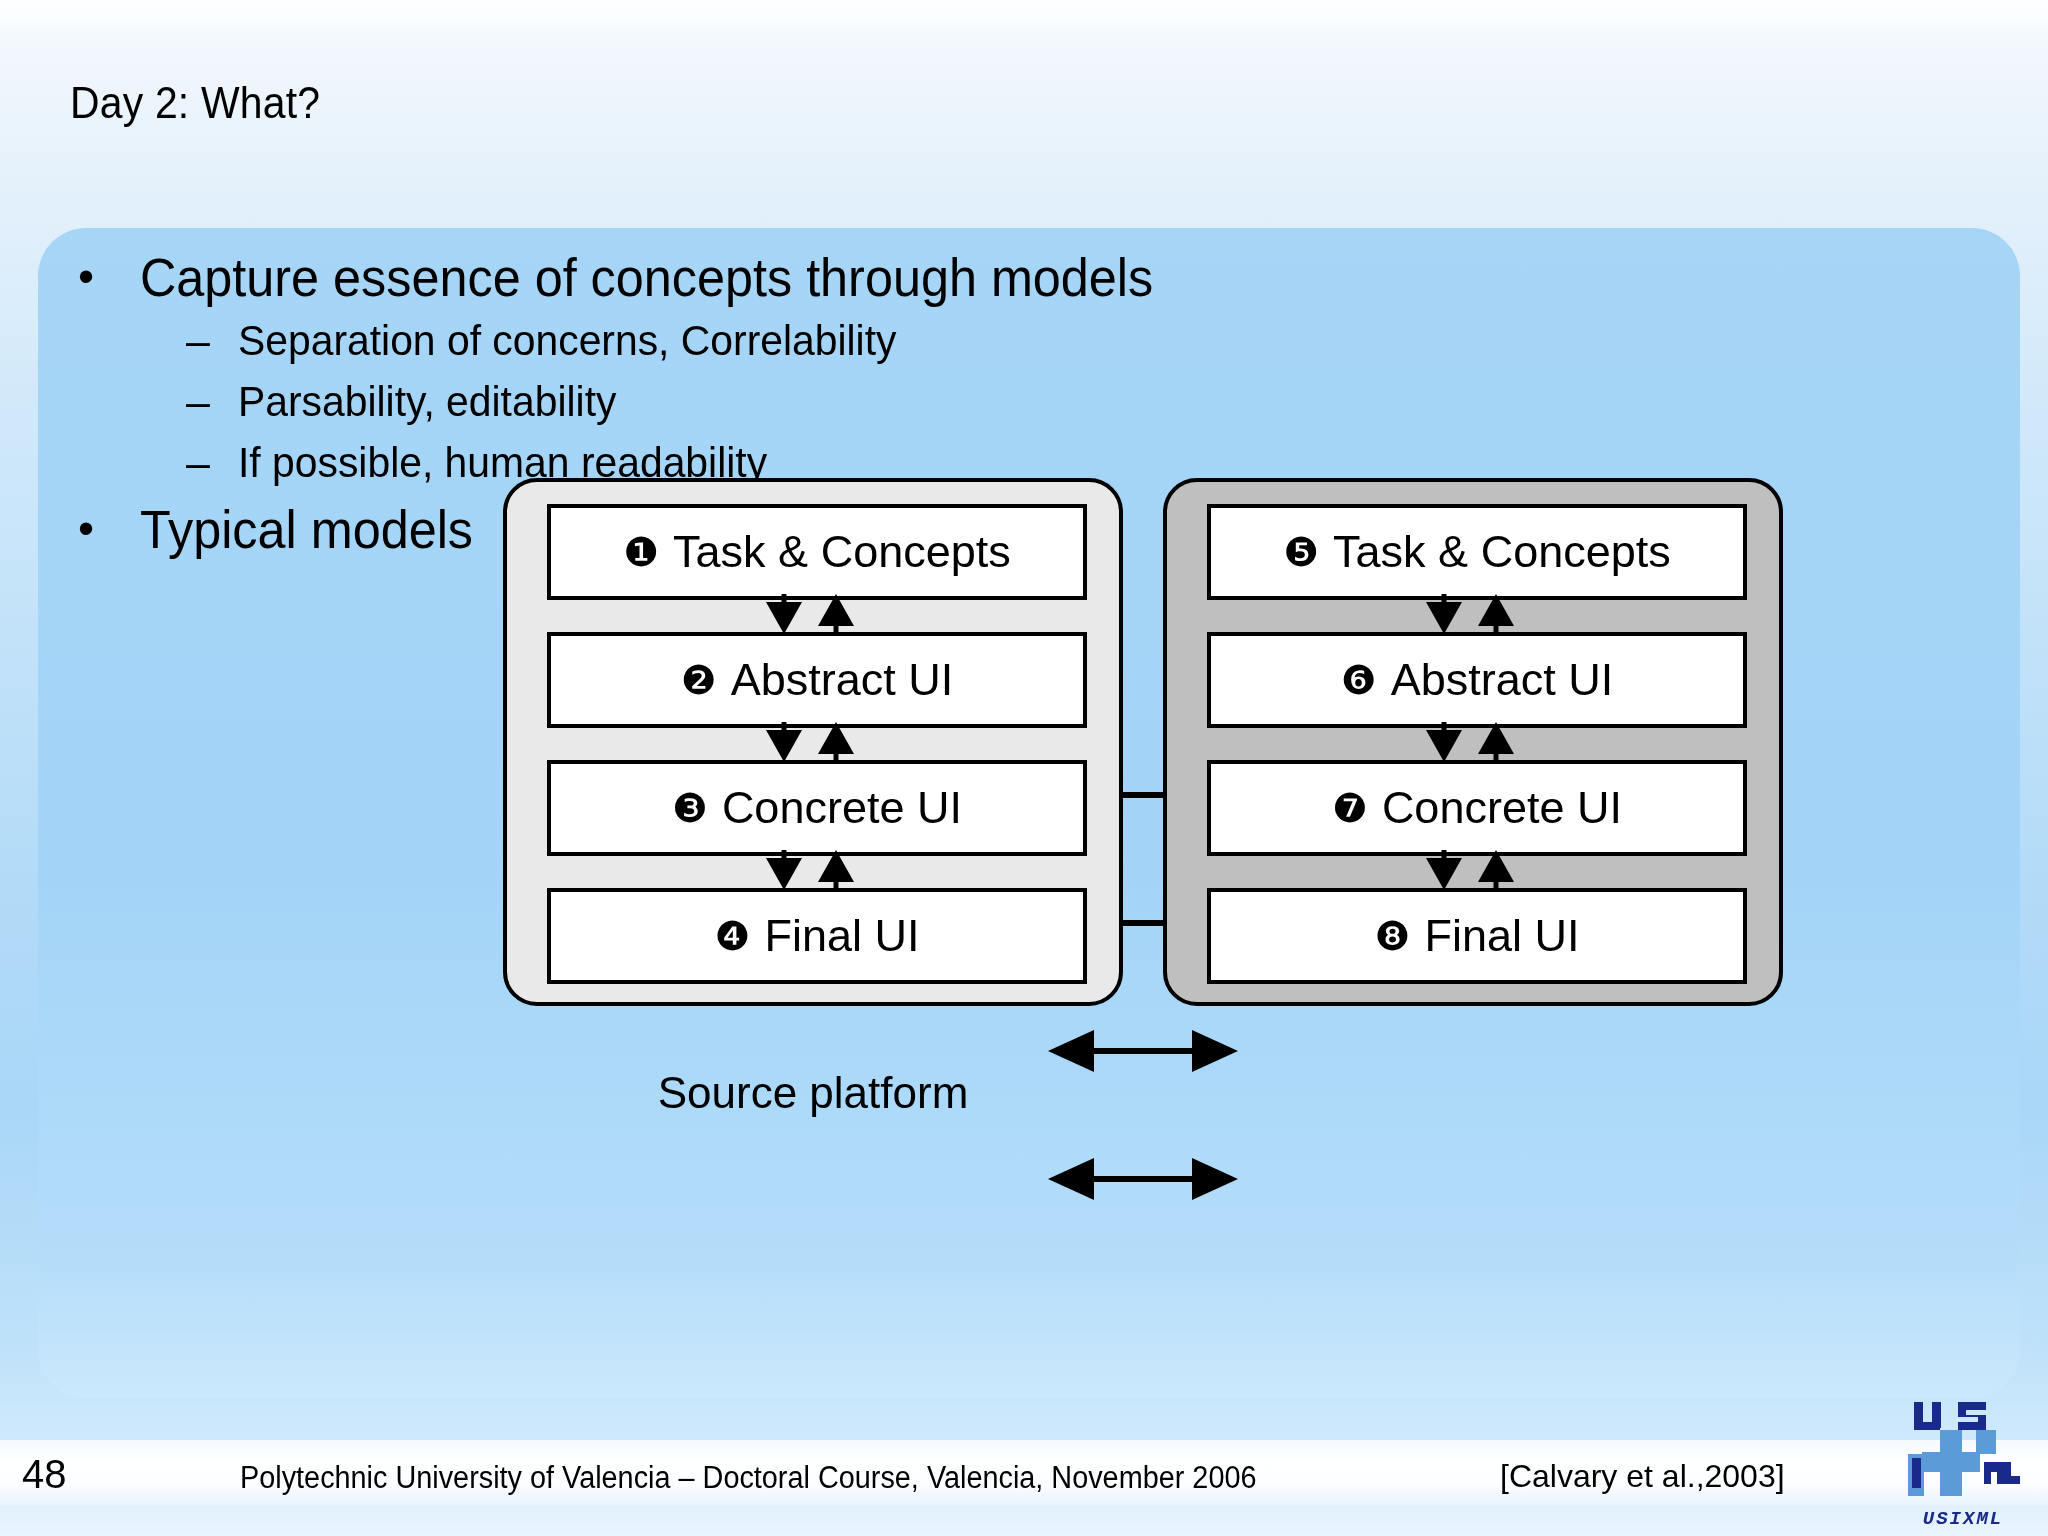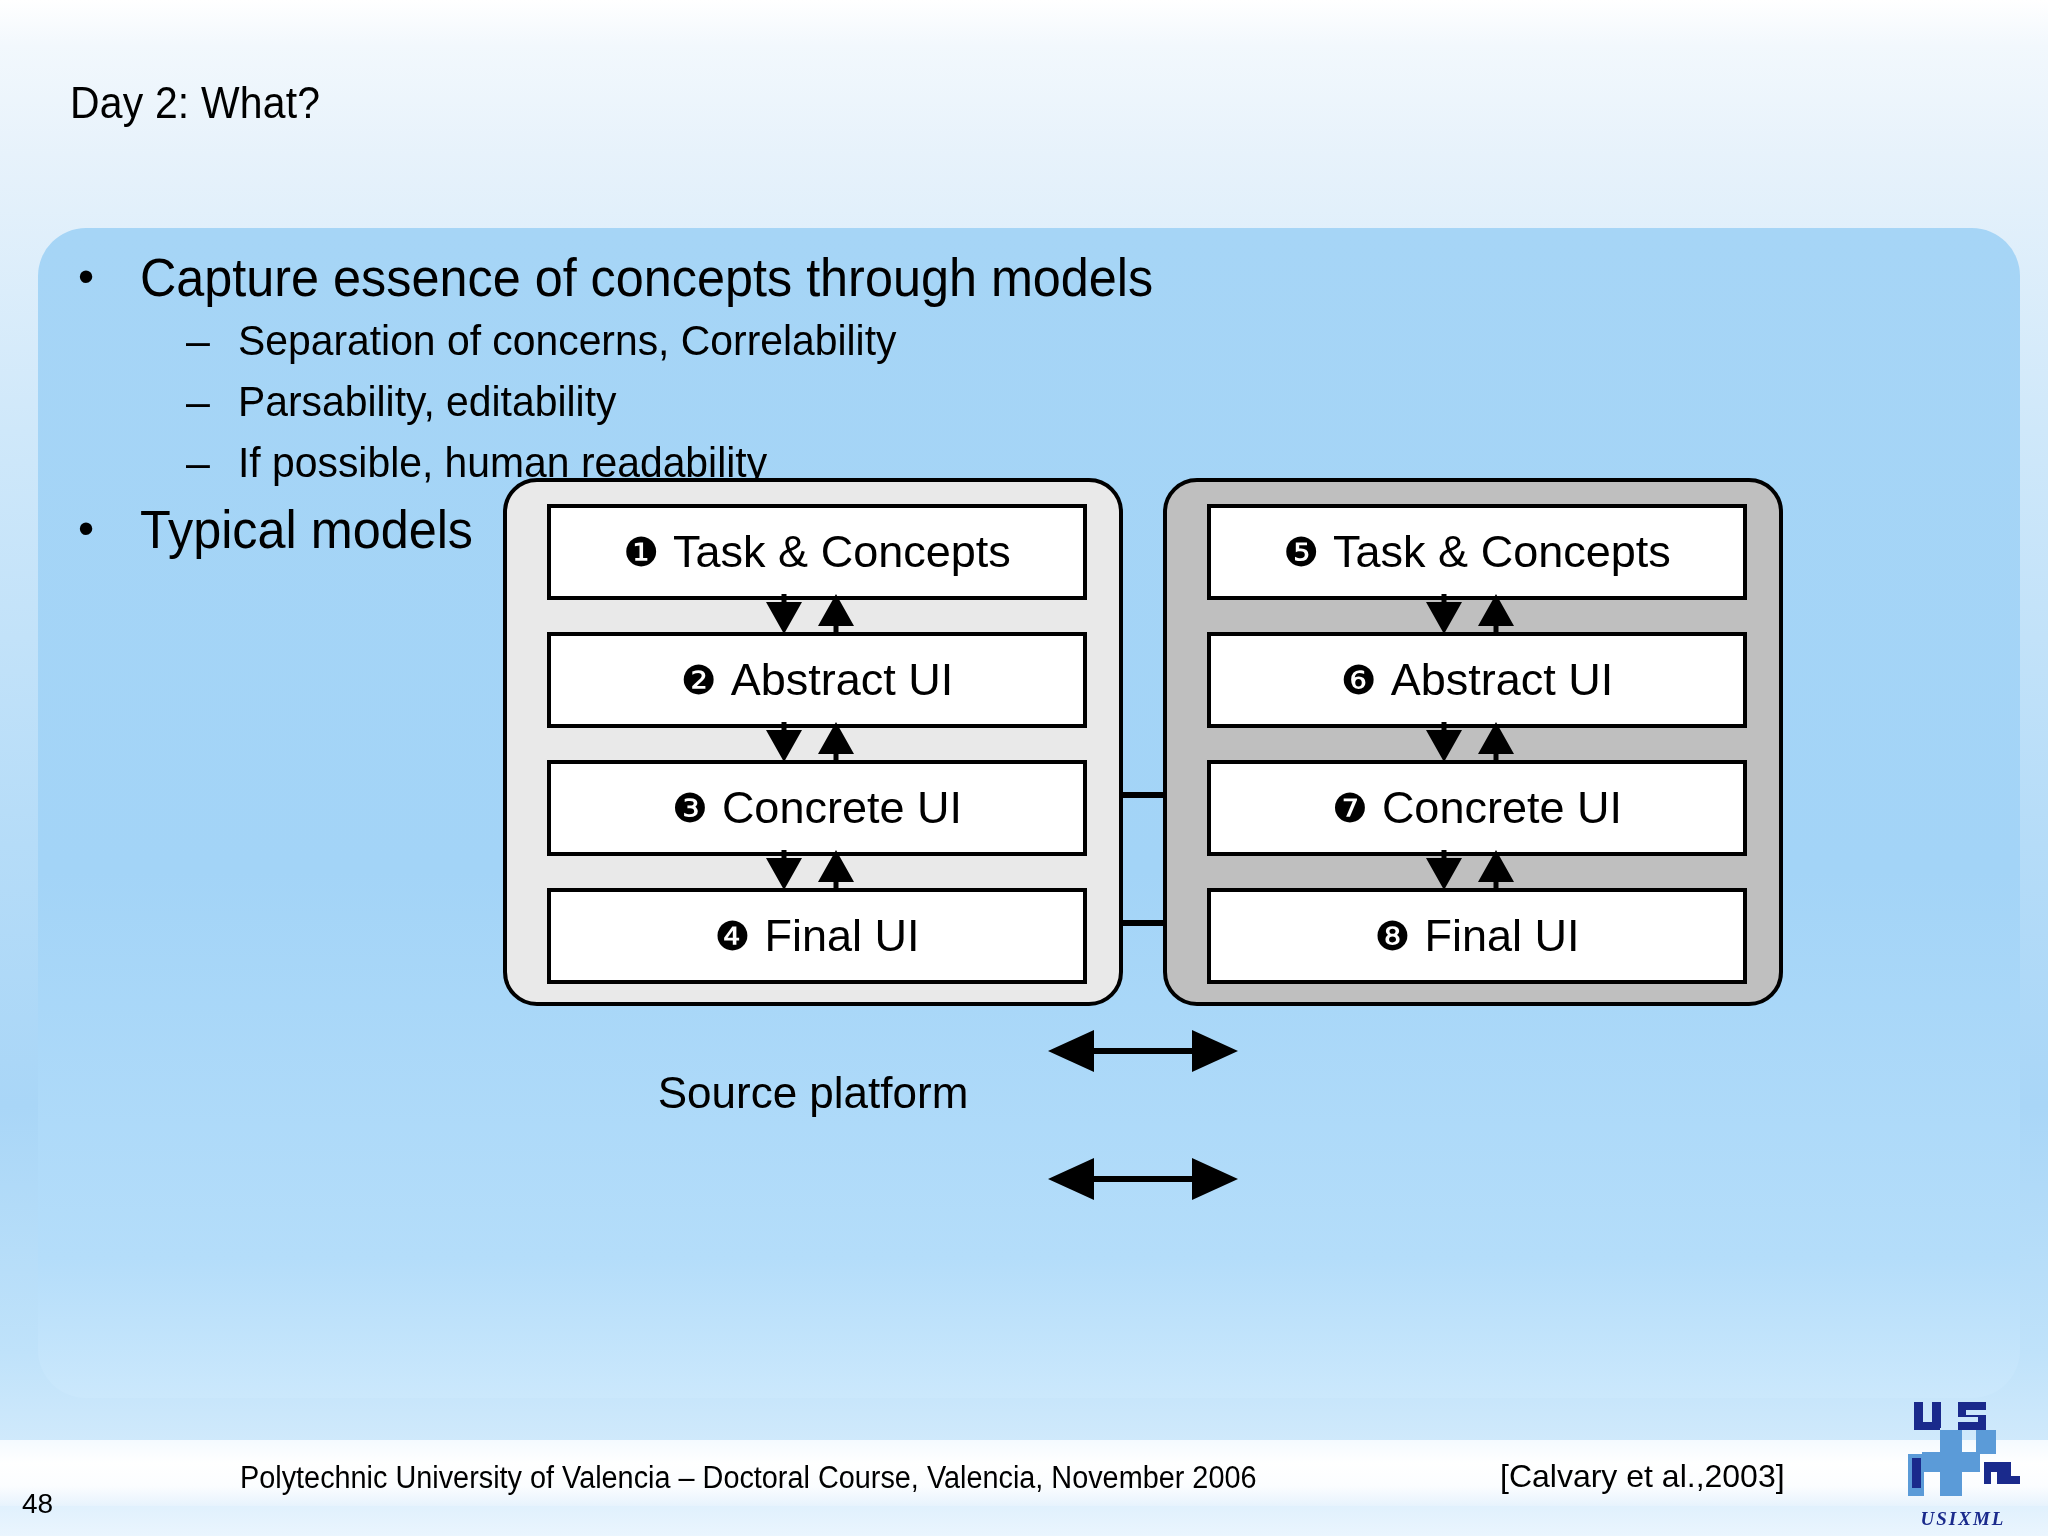--- a/index.html
+++ b/index.html
@@ -100,36 +100,36 @@
   .plabel.src{left:40px;}
   .plabel.tgt{left:700px;}
 
   
   .footer-band{
     position:absolute;left:0;top:1440px;width:2048px;height:66px;
     background:linear-gradient(180deg,#f4faff 0%, #ffffff 35%, #fbfdff 70%, #e7f3fd 100%);
   }
   .pagenum{
     position:absolute;left:22px;top:1452px;
-    font-size:28px;color:#000;margin-top:36px;
+    font-size:40px;color:#000;
   }
   .footline{
     position:absolute;left:240px;top:1460px;
     font-size:31px;color:#000;white-space:nowrap;
     transform:scaleX(.93);transform-origin:left center;
   }
   .citation{
     position:absolute;left:1500px;top:1458px;
     font-size:32px;color:#000;white-space:nowrap;
   }
   .logo{position:absolute;left:1900px;top:1400px;width:126px;height:130px;}
   .logo .cap{
     position:absolute;left:0;bottom:0;width:126px;text-align:center;
     font-size:19px;font-weight:bold;font-style:italic;color:#1a2a8c;
-    letter-spacing:2px;font-family:Liberation Serif, serif;
+    letter-spacing:2px;font-family:Liberation Mono, monospace;
   }
 </style>
 </head>
 <body>
 
 <div class="slide">
 
   <div class="kicker">Day 2: What?</div>
 
 

